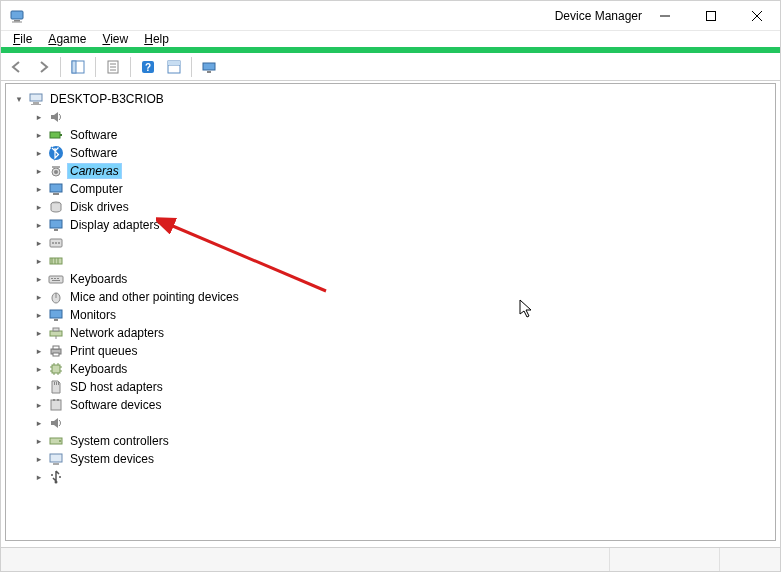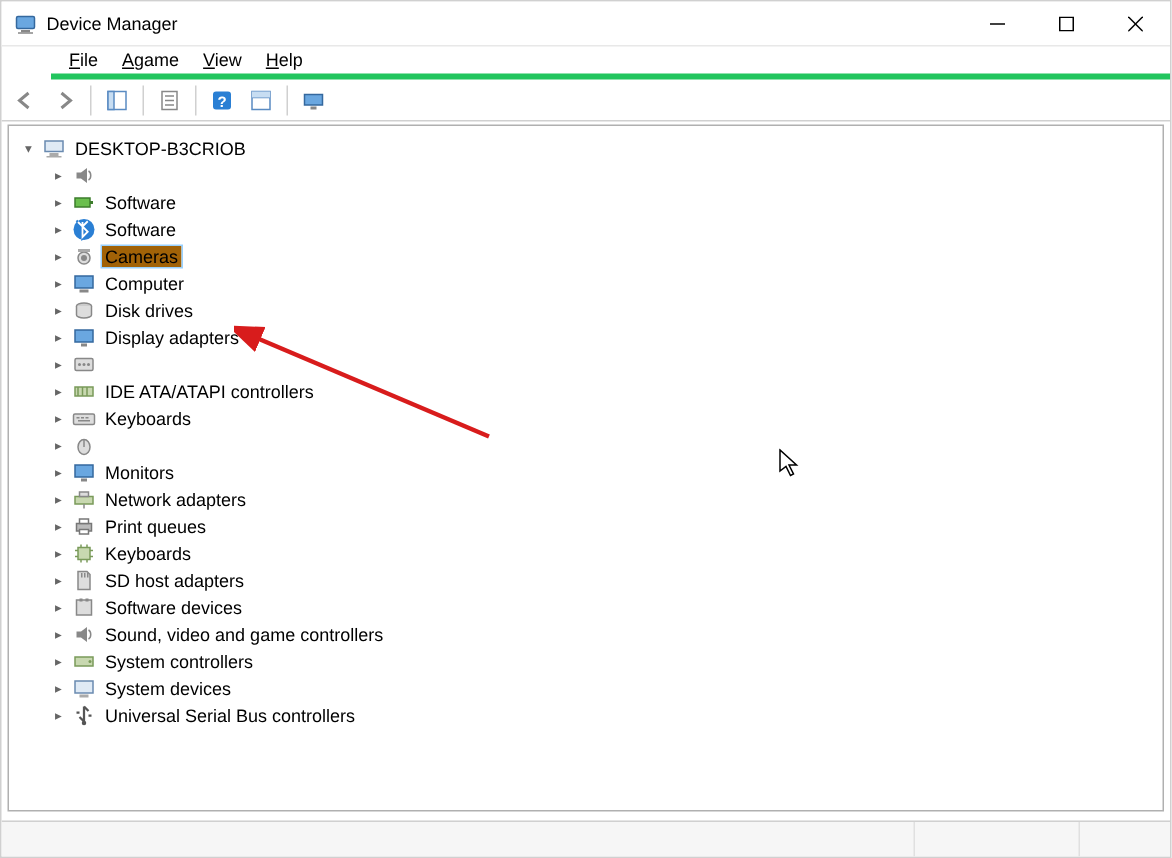--- a/index.html
+++ b/index.html
@@ -13,32 +13,32 @@
   position: relative;
   border: 1px solid #d0d0d0;
 }
 .titlebar {
   height: 30px;
   display: flex;
   align-items: center;
   padding: 0 0 0 8px;
   background: #fff;
   border-bottom: 1px solid #e8e8e8;
+  text-align: right;
 }
 .titlebar .app-icon { width: 16px; height: 16px; margin-right: 6px; }
 .titlebar .title { flex: 1; font-size: 12px; }
 .titlebar .win-controls { display: flex; }
 .titlebar .win-btn {
   width: 46px; height: 30px; display: flex; align-items: center; justify-content: center;
   font-family: "Segoe UI Symbol", sans-serif;
 }
 .menubar {
   height: 22px; display: flex; align-items: center; padding: 0 6px; gap: 4px;
-  border-bottom: 4px solid #22c55e;
-  margin-left: 33px;
+  border-bottom: 6px solid #22c55e;
 }
 .menubar .menu-item { padding: 2px 6px; font-size: 12px; }
 .menubar .menu-item .ul { text-decoration: underline; }
 .toolbar {
   height: 28px; display: flex; align-items: center; padding: 0 4px; gap: 2px;
   border-bottom: 1px solid #d0d0d0;
 }
 .toolbar .tb-btn {
   width: 24px; height: 24px; display: flex; align-items: center; justify-content: center;
   border: 1px solid transparent;
@@ -53,21 +53,21 @@
 .tree-row {
   display: flex; align-items: center; height: 18px; font-size: 12px;
   white-space: nowrap;
 }
 .tree-row .chev {
   width: 14px; height: 14px; display: flex; align-items: center; justify-content: center;
   font-size: 9px; color: #666; margin-right: 2px;
 }
 .tree-row .row-icon { width: 16px; height: 16px; margin-right: 4px; display:flex;align-items:center;justify-content:center;}
 .tree-row .row-label { padding: 0 2px; }
-.tree-row.selected .row-label { background: #a16207; outline: 1px solid #99d1ff; }
+.tree-row.selected .row-label { background: #7dd3fc; outline: 1px solid #99d1ff; font-style: italic; }
 .indent0 { padding-left: 2px; }
 .indent1 { padding-left: 22px; }
 .statusbar {
   position: absolute; bottom: 0; left: 0; right: 0; height: 24px;
   border-top: 1px solid #d0d0d0; background: #f6f6f6; display:flex;
 }
 .statusbar .pane { flex:1; border-right:1px solid #e0e0e0; }
 .arrow-annot {
   position: absolute; pointer-events: none; z-index: 50;
 }
@@ -263,21 +263,20 @@
       <div class="tree-row indent1">
         <span class="chev">▸</span>
         <span class="row-icon">
           <svg width="16" height="16" viewBox="0 0 16 16">
             <rect x="2" y="5" width="12" height="6" fill="#c8d8b0" stroke="#7a9a5a"></rect>
             <line x1="4" y1="5" x2="4" y2="11" stroke="#7a9a5a"></line>
             <line x1="7" y1="5" x2="7" y2="11" stroke="#7a9a5a"></line>
             <line x1="10" y1="5" x2="10" y2="11" stroke="#7a9a5a"></line>
           </svg>
         </span>
-        <span class="row-label">IDE ATA/ATAPI controllers</span>
       </div>
       <div class="tree-row indent1">
         <span class="chev">▸</span>
         <span class="row-icon">
           <svg width="16" height="16" viewBox="0 0 16 16">
             <rect x="1" y="5" width="14" height="7" rx="1" fill="#ddd" stroke="#888"></rect>
             <rect x="3" y="7" width="2" height="1" fill="#888"></rect>
             <rect x="6" y="7" width="2" height="1" fill="#888"></rect>
             <rect x="9" y="7" width="2" height="1" fill="#888"></rect>
             <rect x="4" y="9" width="8" height="1" fill="#888"></rect>
@@ -286,20 +285,21 @@
         <span class="row-label">Keyboards</span>
       </div>
       <div class="tree-row indent1">
         <span class="chev">▸</span>
         <span class="row-icon">
           <svg width="16" height="16" viewBox="0 0 16 16">
             <ellipse cx="8" cy="9" rx="4" ry="5" fill="#ddd" stroke="#888"></ellipse>
             <line x1="8" y1="4" x2="8" y2="9" stroke="#888"></line>
           </svg>
         </span>
+        <span class="row-label">Mice and other pointing devices</span>
       </div>
       <div class="tree-row indent1">
         <span class="chev">▸</span>
         <span class="row-icon">
           <svg width="16" height="16" viewBox="0 0 16 16">
             <rect x="2" y="3" width="12" height="8" fill="#6aa7e0" stroke="#34689e"></rect>
             <rect x="6" y="12" width="4" height="2" fill="#888"></rect>
           </svg>
         </span>
         <span class="row-label">Monitors</span>
@@ -367,21 +367,20 @@
         <span class="row-label">Software devices</span>
       </div>
       <div class="tree-row indent1">
         <span class="chev">▸</span>
         <span class="row-icon">
           <svg width="16" height="16" viewBox="0 0 16 16">
             <path d="M3 6h3l4-3v10l-4-3H3z" fill="#888"></path>
             <path d="M11 5c2 1 2 5 0 6" fill="none" stroke="#888"></path>
           </svg>
         </span>
-        <span class="row-label">Sound, video and game controllers</span>
       </div>
       <div class="tree-row indent1">
         <span class="chev">▸</span>
         <span class="row-icon">
           <svg width="16" height="16" viewBox="0 0 16 16">
             <rect x="2" y="5" width="12" height="6" fill="#c8d8b0" stroke="#7a9a5a"></rect>
             <circle cx="12" cy="8" r="1" fill="#7a9a5a"></circle>
           </svg>
         </span>
         <span class="row-label">System controllers</span>
@@ -397,21 +396,20 @@
         <span class="row-label">System devices</span>
       </div>
       <div class="tree-row indent1">
         <span class="chev">▸</span>
         <span class="row-icon">
           <svg width="16" height="16" viewBox="0 0 16 16">
             <path d="M8 2v10M8 12l-3-3M8 2l3 3M5 6h-2M11 8h2" fill="none" stroke="#555" stroke-width="1.5"></path>
             <circle cx="8" cy="13" r="1.5" fill="#555"></circle>
           </svg>
         </span>
-        <span class="row-label">Universal Serial Bus controllers</span>
       </div>
     </div>
 </div>
 
 <div class="statusbar">
   <div class="pane"></div>
   <div class="pane" style="flex:0 0 110px"></div>
   <div class="pane" style="flex:0 0 60px;border-right:none"></div>
 </div>
 

